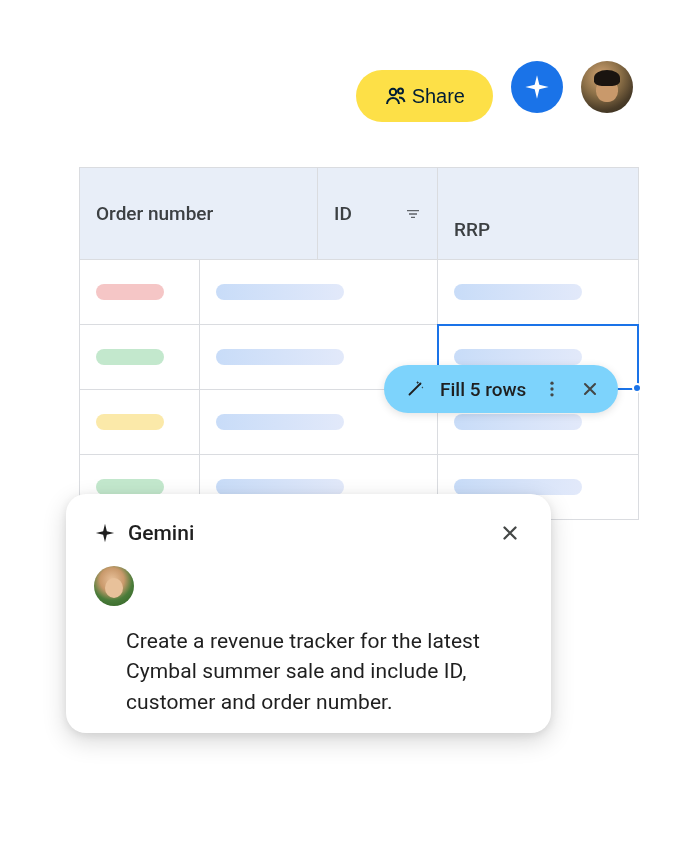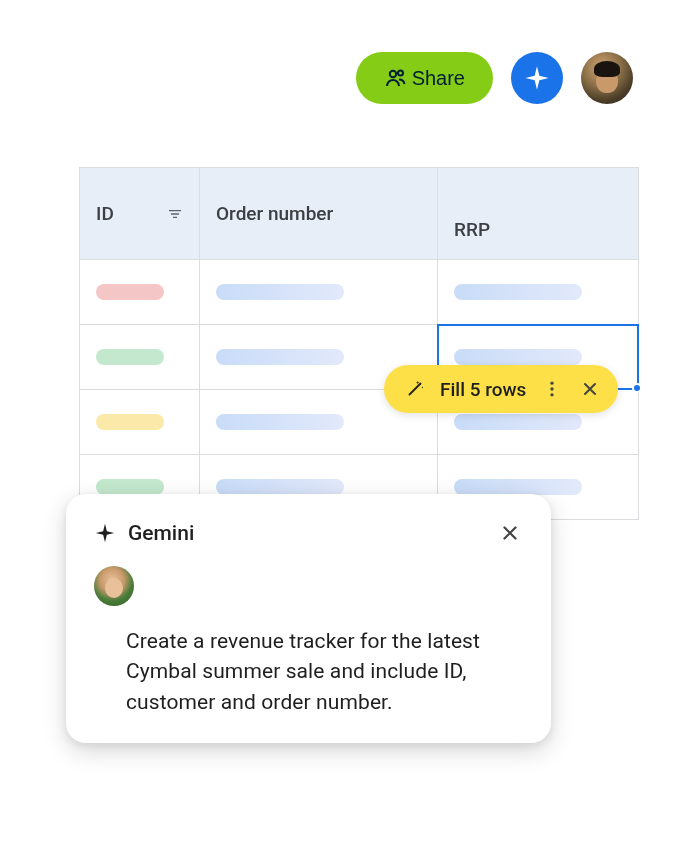--- a/index.html
+++ b/index.html
@@ -15,31 +15,32 @@
     
     .top-bar {
       position: absolute;
       top: 52px;
       right: 50px;
       display: flex;
       align-items: center;
       gap: 18px;
     }
     .share-btn {
-      background: #84cc16;
+      background: #fde047;
       border: none;
       border-radius: 100px;
       padding: 14px 28px;
       display: flex;
       align-items: center;
       gap: 4px;
       font-size: 20px;
       font-weight: 500;
       color: #001d35;
       cursor: pointer;
+      margin-top: 18px;
     }
     .share-btn svg { width: 24px; height: 24px; }
     .sparkle-circle {
       width: 52px;
       height: 52px;
       border-radius: 50%;
       background: #1a73e8;
       display: flex;
       align-items: center;
       justify-content: center;
@@ -147,21 +148,21 @@
       background: #1a73e8;
       border: 2px solid white;
       border-radius: 50%;
     }
 
     
     .fill-popup {
       position: absolute;
       top: 365px;
       left: 384px;
-      background: #fde047;
+      background: #7dd3fc;
       border-radius: 100px;
       padding: 12px 16px 12px 20px;
       display: flex;
       align-items: center;
       gap: 14px;
       box-shadow: 0 2px 8px rgba(0,0,0,0.12);
     }
     .fill-popup .label {
       font-size: 19px;
       font-weight: 500;
@@ -178,21 +179,21 @@
     }
 
     
     .gemini-card {
       position: absolute;
       top: 494px;
       left: 66px;
       width: 485px;
       background: white;
       border-radius: 20px;
-      padding: 26px 28px 26px;
+      padding: 26px 28px 16px;
       box-shadow: 0 8px 24px rgba(0,0,0,0.16), 0 2px 8px rgba(0,0,0,0.08);
     }
     .gemini-header {
       display: flex;
       align-items: center;
       justify-content: space-between;
       margin-bottom: 20px;
     }
     .gemini-title-wrap {
       display: flex;
@@ -257,28 +258,28 @@
   <div class="sparkle-circle">
     <svg width="28" height="28" viewBox="0 0 24 24" fill="white">
       <path d="M12 2 L14 10 L22 12 L14 14 L12 22 L10 14 L2 12 L10 10 Z"></path>
     </svg>
   </div>
   <div class="avatar-main"></div>
 </div>
 
 <div class="table-wrapper">
   <div class="table-header">
+    <div class="th th-order">
+      <span>Order number</span>
+    </div>
     <div class="th th-id">
       <span>ID</span>
       <svg class="filter-icon" width="16" height="16" viewBox="0 0 24 24" fill="currentColor">
         <path d="M3 6h18v2H3zM6 11h12v2H6zM9 16h6v2H9z"></path>
       </svg>
-    </div>
-    <div class="th th-order">
-      <span>Order number</span>
     </div>
     <div class="th th-rrp">
       <span>RRP</span>
     </div>
   </div>
 
   <div class="table-row">
     <div class="td td-id">
         <div class="pill pill-id pill-red"></div>
       </div>

